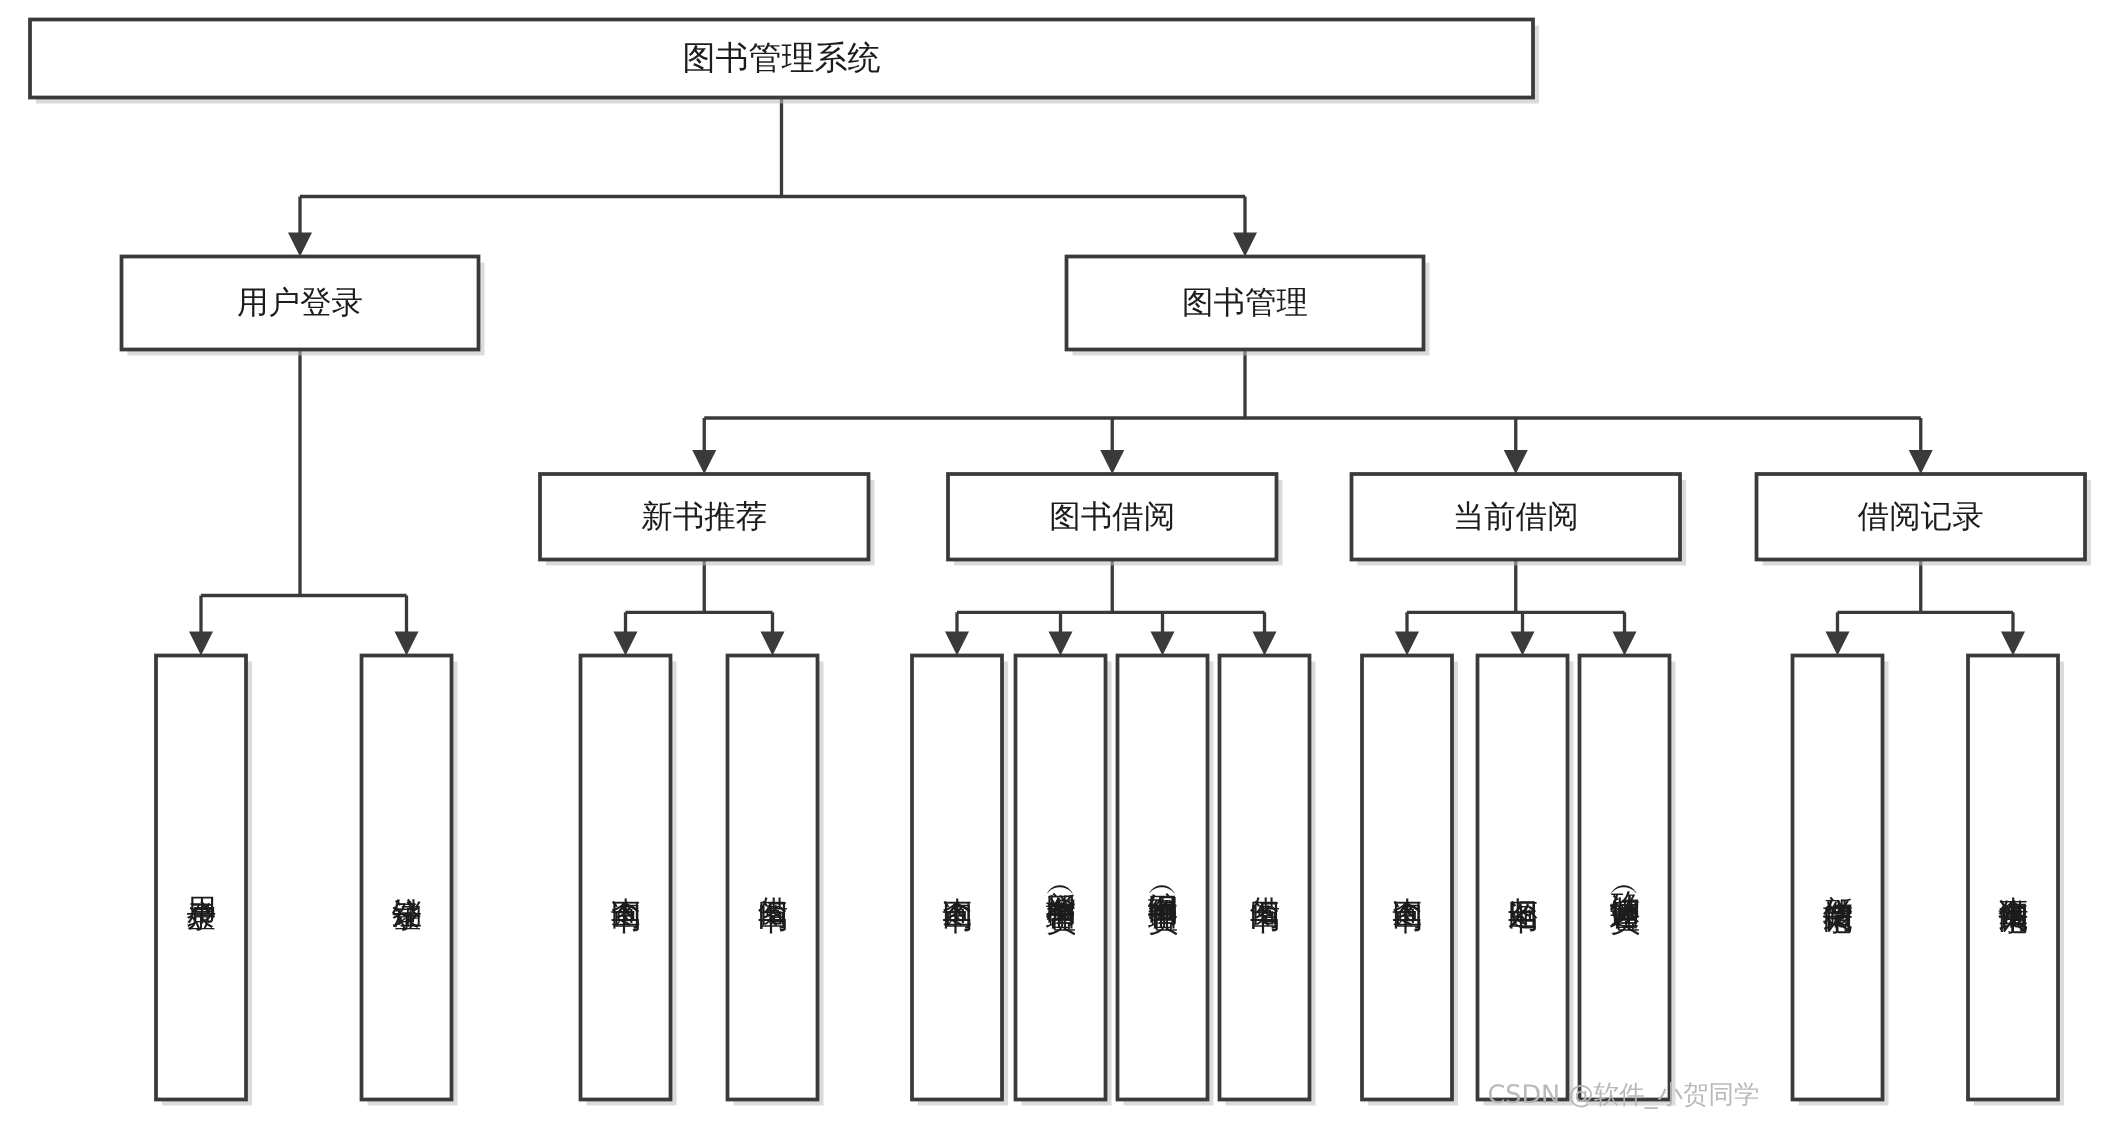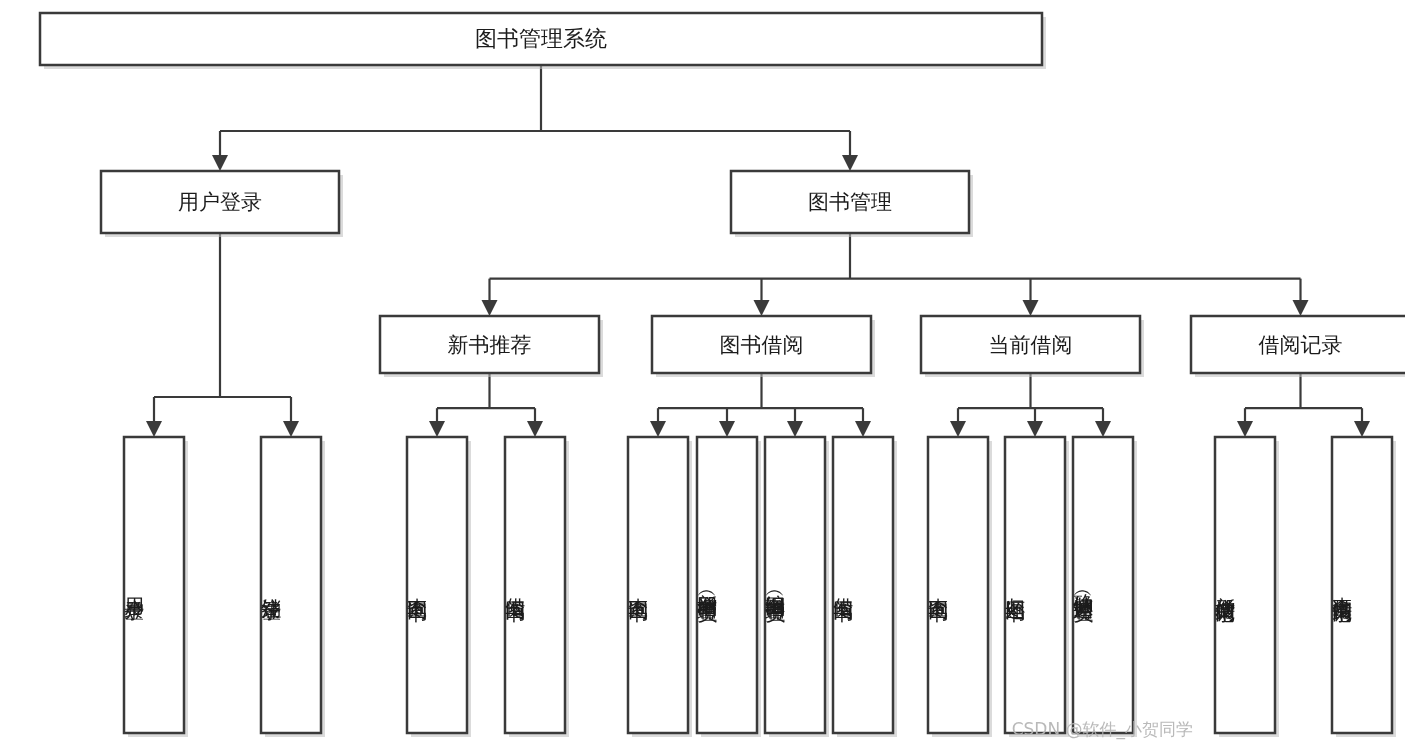--- a/index.html
+++ b/index.html
@@ -12,21 +12,20 @@
     height: 747px;
     font-family: "DejaVu Sans", "Liberation Sans", sans-serif;
     overflow: hidden;
     position: relative;
   }
   #diagram-root {
     position: absolute;
     left: 0; top: 0;
     width: 1185px;
     height: 747px;
-    padding-left: 20px;
   }
   svg#flow {
     display: block;
     width: 1405px;
     height: 747px;
   }
   .node-box {
     fill: #ffffff;
     stroke: #3a3a3a;
     stroke-width: 2.5;

